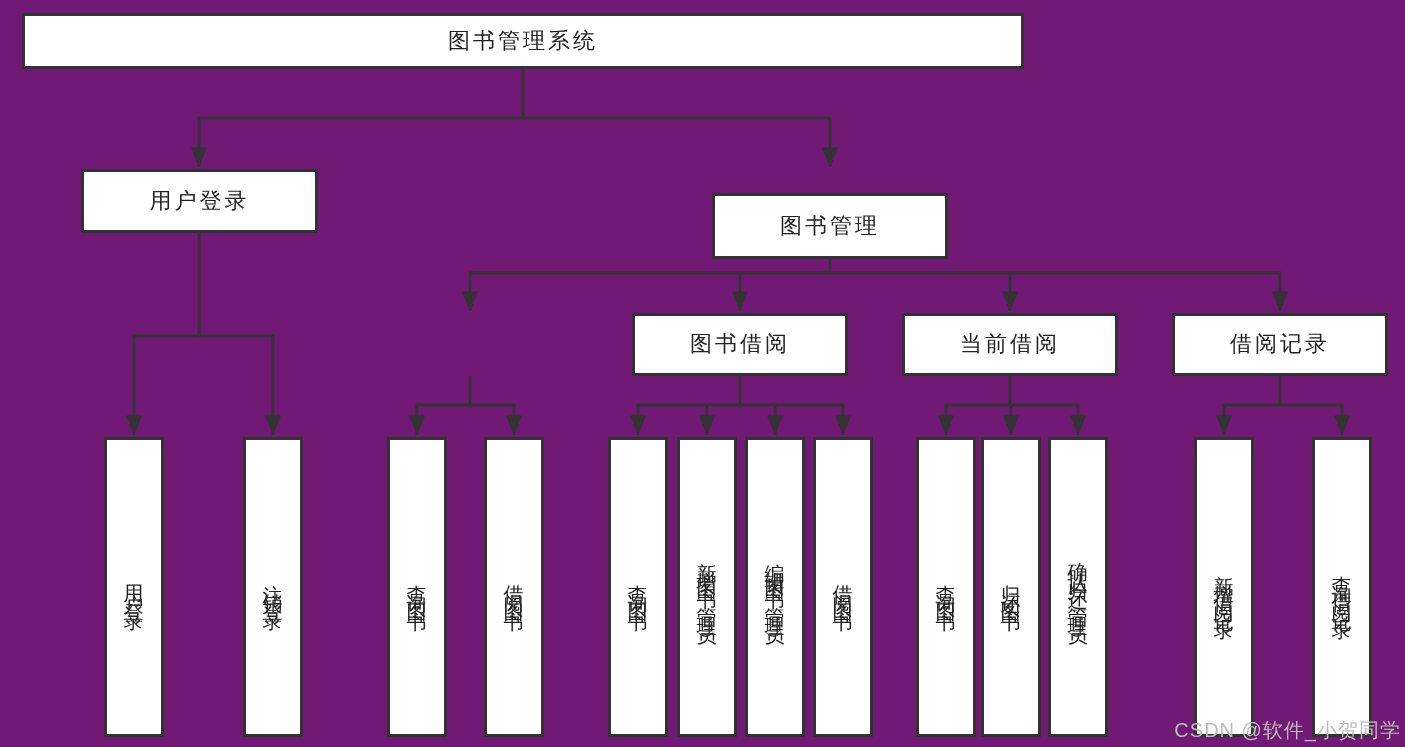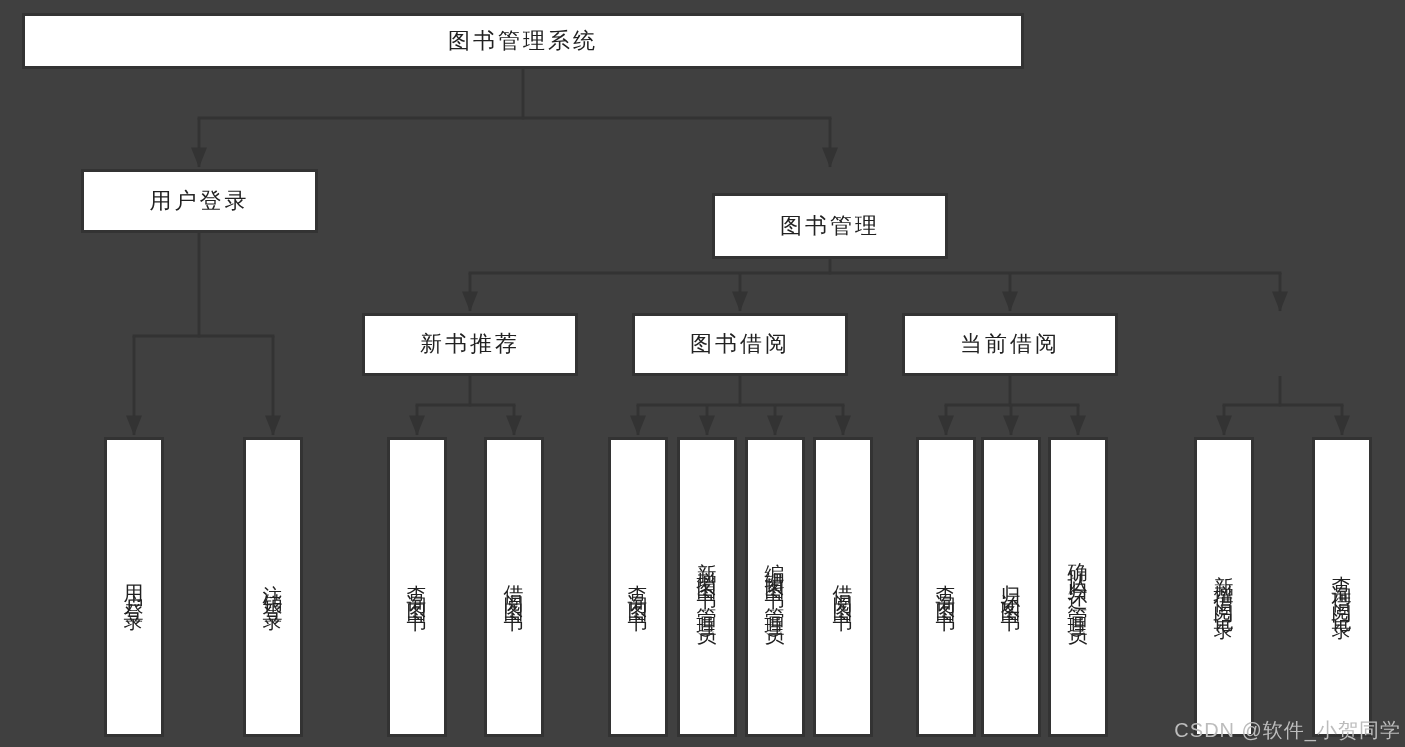--- a/index.html
+++ b/index.html
@@ -4,21 +4,21 @@
 <style>
   html, body {
     margin: 0;
     padding: 0;
     background: #ffffff;
   }
   .canvas {
     position: relative;
     width: 1405px;
     height: 747px;
-    background: #404040;
+    background: #701a75;
     font-family: "Liberation Sans", "DejaVu Sans", sans-serif;
     overflow: hidden;
   }
   .connectors {
     position: absolute;
     left: 0;
     top: 0;
     width: 1405px;
     height: 747px;
   }
@@ -133,23 +133,23 @@
       <line x1="1224" y1="405" x2="1224" y2="435" marker-end="url(#arw)"></line>
       <line x1="1342" y1="405" x2="1342" y2="435" marker-end="url(#arw)"></line>
     </g>
   </svg>
 
   <div class="node h-node root-node">图书管理系统</div>
 
   <div class="node h-node n-user-login">用户登录</div>
   <div class="node h-node n-book-mgmt">图书管理</div>
 
-  <div class="node h-node lvl3 n-new-book-rec">新书推荐</div>
   <div class="node h-node lvl3 n-current-borrow">当前借阅</div>
   <div class="node h-node lvl3 n-book-borrow">图书借阅</div>
+  <div class="node h-node lvl3 n-borrow-record">借阅记录</div>
 
   <div class="node v-node leaf lf-1">用户登录</div>
   <div class="node v-node leaf lf-2">注销登录</div>
   <div class="node v-node leaf lf-3">查询图书</div>
   <div class="node v-node leaf lf-4">借阅图书</div>
   <div class="node v-node leaf lf-5">查询图书</div>
   <div class="node v-node leaf lf-6">新增图书（管理员）</div>
   <div class="node v-node leaf lf-7">编辑图书（管理员）</div>
   <div class="node v-node leaf lf-8">借阅图书</div>
   <div class="node v-node leaf lf-9">查询图书</div>

